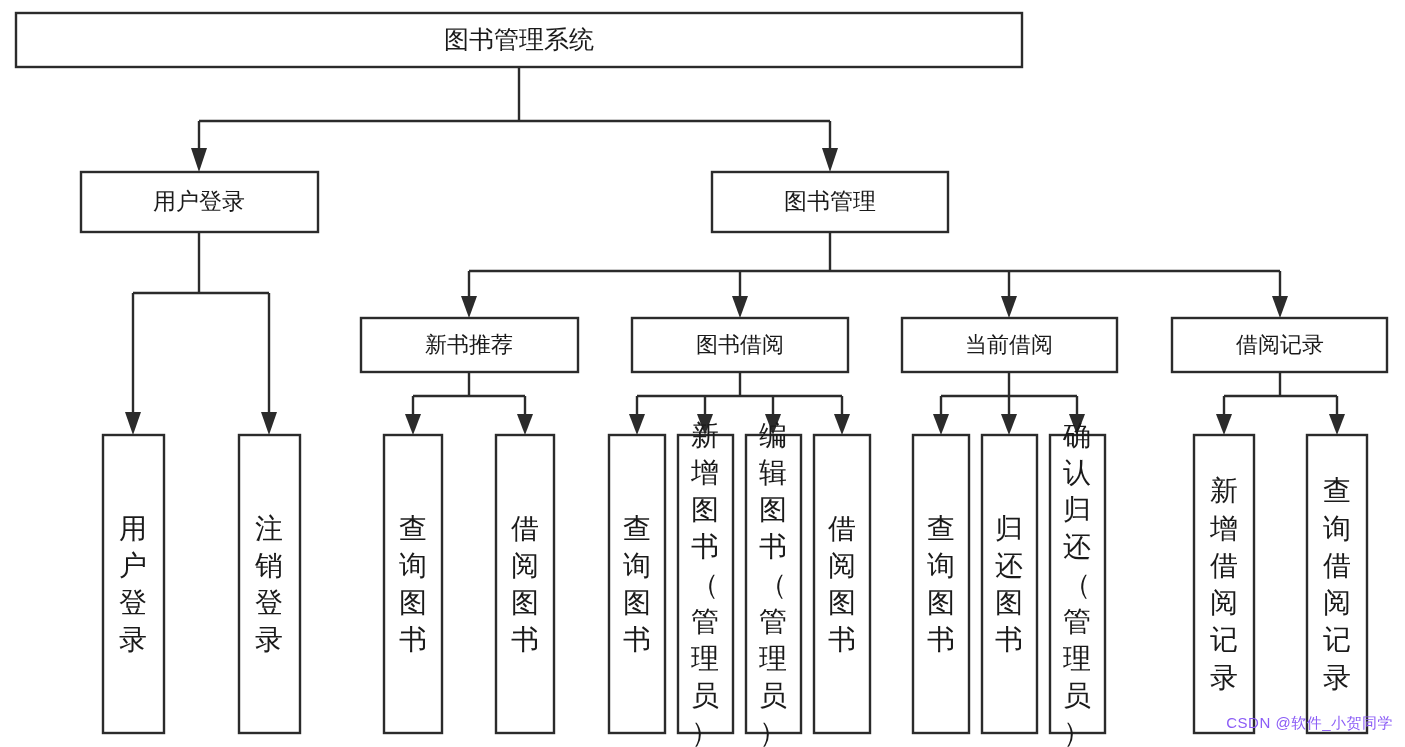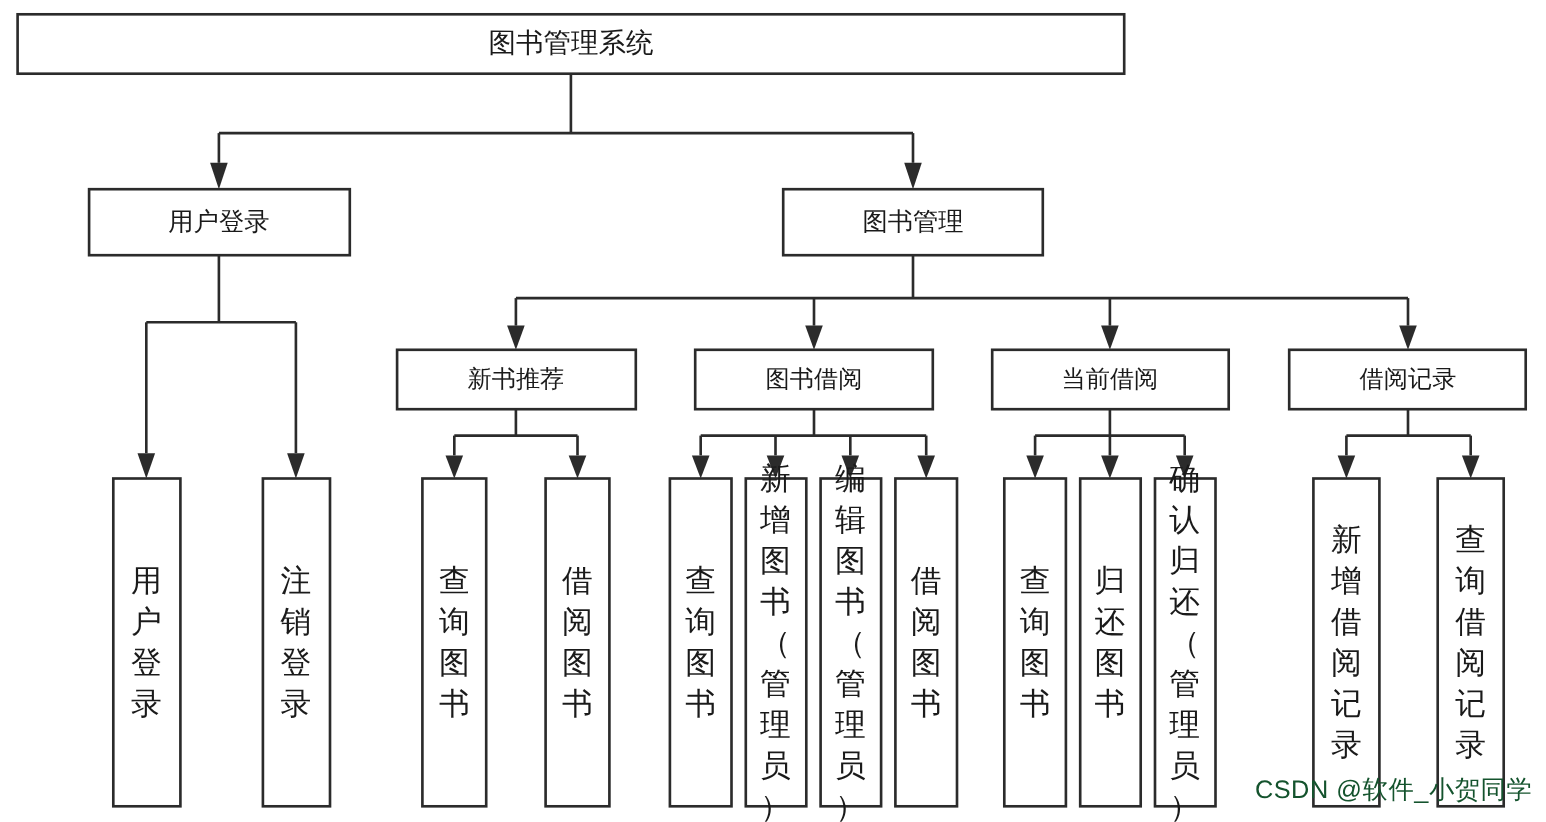--- a/index.html
+++ b/index.html
@@ -51,22 +51,22 @@
   .node-label-v {
     font-family: "Liberation Sans", "DejaVu Sans", sans-serif;
     fill: #1a1a1a;
     text-anchor: middle;
   }
   .watermark-text {
     position: absolute;
     right: 12px;
     bottom: 8px;
     font-family: "Liberation Sans", "DejaVu Sans", sans-serif;
-    font-size: 23px;
-    color: #14532d;
+    font-size: 15px;
+    color: #8b5cf6;
     letter-spacing: 0.5px;
     white-space: nowrap;
     pointer-events: none;
   }
 </style>
 </head>
 <body>
 
 <div id="diagram-root">
 

